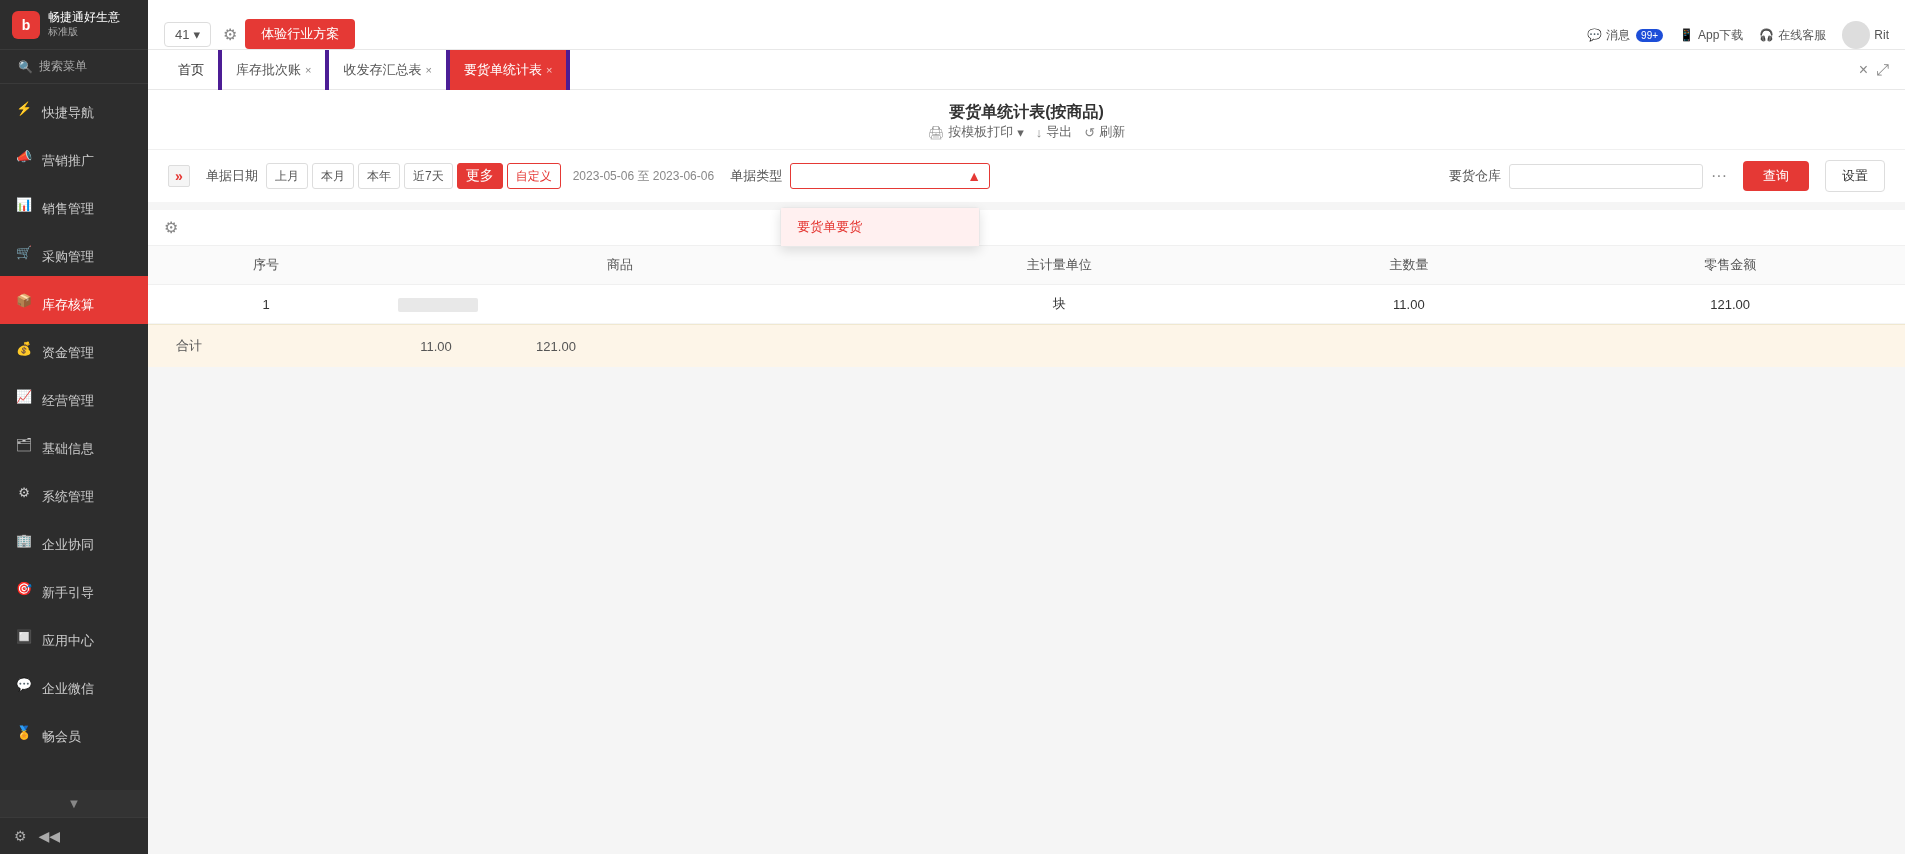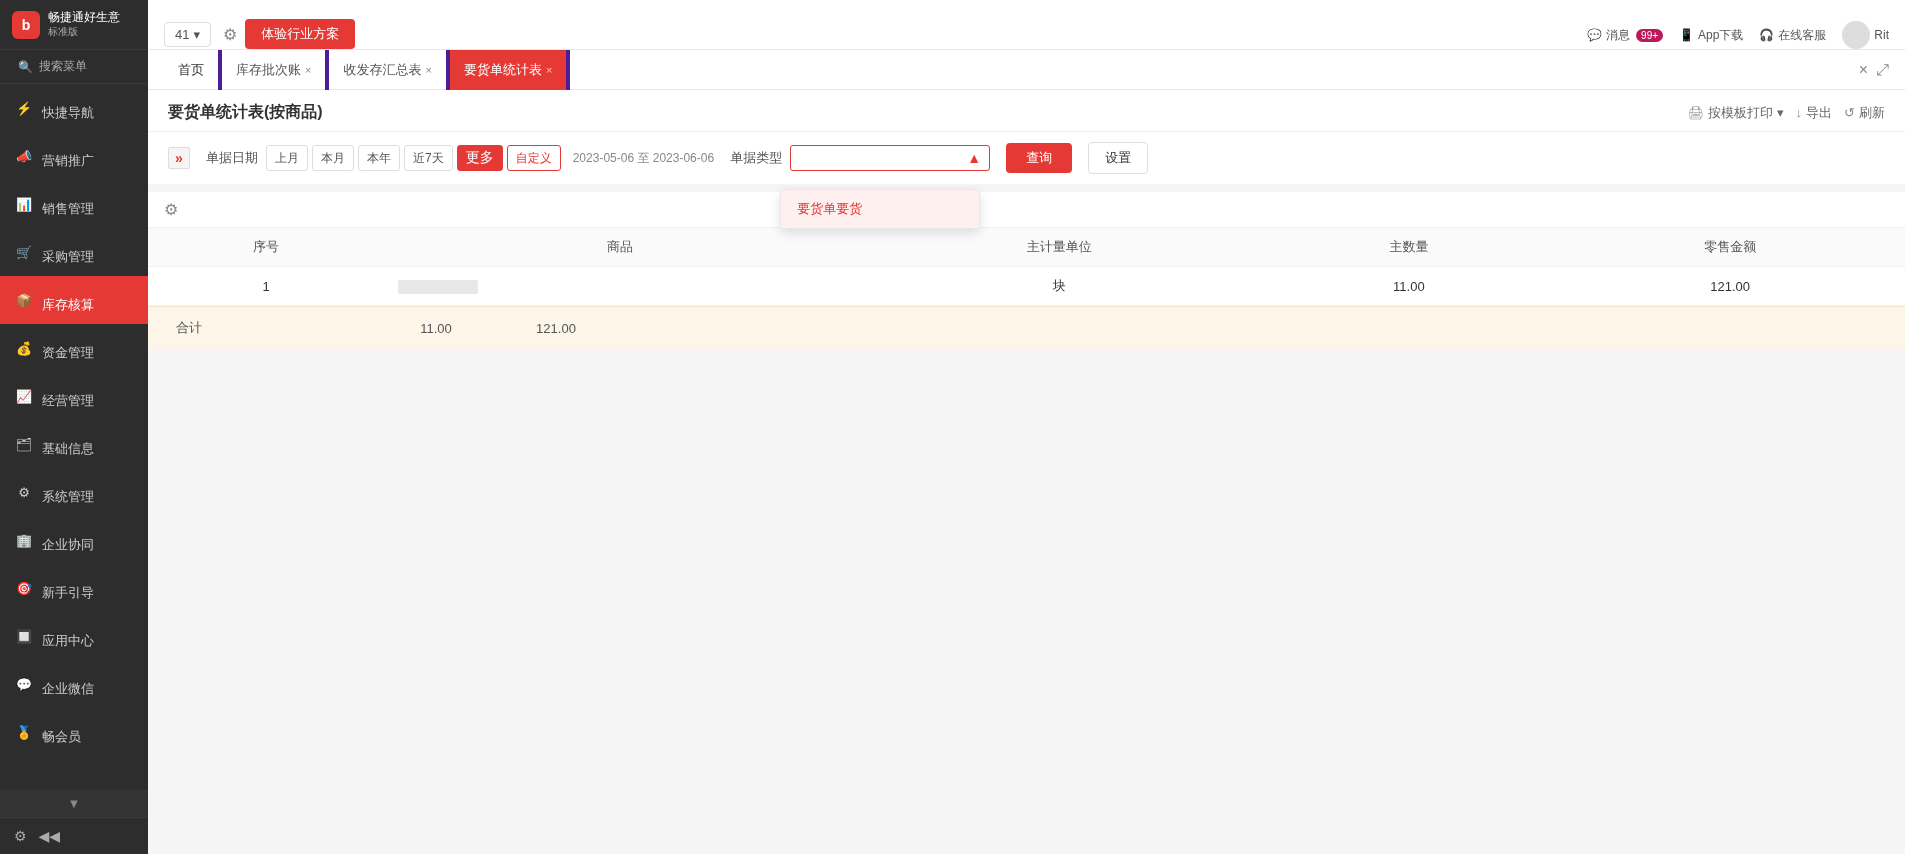--- a/index.html
+++ b/index.html
@@ -92,21 +92,21 @@
     }
     .topbar-gear { color: #888; cursor: pointer; font-size: 16px; margin-left: 4px; }
     .btn-trial {
       background: #e53935; color: #fff;
       border: none; border-radius: 4px;
       padding: 6px 16px; font-size: 13px; cursor: pointer;
     }
     .topbar-right { display: flex; align-items: center; gap: 16px; color: #555; }
     .topbar-right-item { display: flex; align-items: center; gap: 4px; cursor: pointer; font-size: 12px; }
     .badge {
-      background: #be185d; color: white; border-radius: 10px;
+      background: #1d4ed8; color: white; border-radius: 10px;
       font-size: 10px; padding: 1px 5px; margin-left: 2px;
     }
     .avatar { width: 28px; height: 28px; background: #ddd; border-radius: 50%; }
 
     
     .tabs-bar {
       background: #fff;
       display: flex; align-items: center;
       padding: 0 16px;
       border-bottom: 1px solid #e8e8e8;
@@ -130,21 +130,21 @@
     .tab.home { color: #333; }
     .tabs-actions { margin-left: auto; display: flex; gap: 8px; }
     .tabs-actions span { font-size: 16px; cursor: pointer; color: #888; }
 
     
     .page-content { flex: 1; overflow-y: auto; background: #f5f5f5; padding: 0; }
 
     .page-header {
       background: #fff;
       padding: 12px 20px 8px;
-      display: flex; align-items: center; justify-content: space-between;
+      display: flex; align-items: center; justify-content: space-between; flex-direction: column;
     }
     .page-title { font-size: 16px; font-weight: bold; color: #333; }
     .page-actions { display: flex; align-items: center; gap: 12px; }
     .action-btn { display: flex; align-items: center; gap: 4px; color: #666; cursor: pointer; font-size: 13px; }
     .action-btn .icon { color: #888; }
 
     
     .filter-bar {
       background: #fff;
       padding: 10px 20px;
@@ -455,20 +455,25 @@
         <div class="filter-type-input">
           <span style="min-width:160px;display:inline-block;"></span>
           <span class="arrow">▲</span>
         </div>
 
         <div class="dropdown-overlay">
           <div class="dropdown-item selected">要货单要货</div>
         </div>
       </div>
 
+      <div class="filter-warehouse">
+        <span class="warehouse-label">要货仓库</span>
+        <input class="warehouse-input" type="text" style="">
+        <span class="filter-more">···</span>
+      </div>
 
       <button class="btn-query">查询</button>
       <button class="btn-settings">设置</button>
     </div>
 
     <div class="table-wrap">
       <div class="table-toolbar">
         <span class="gear-icon">⚙</span>
       </div>
       <table>

